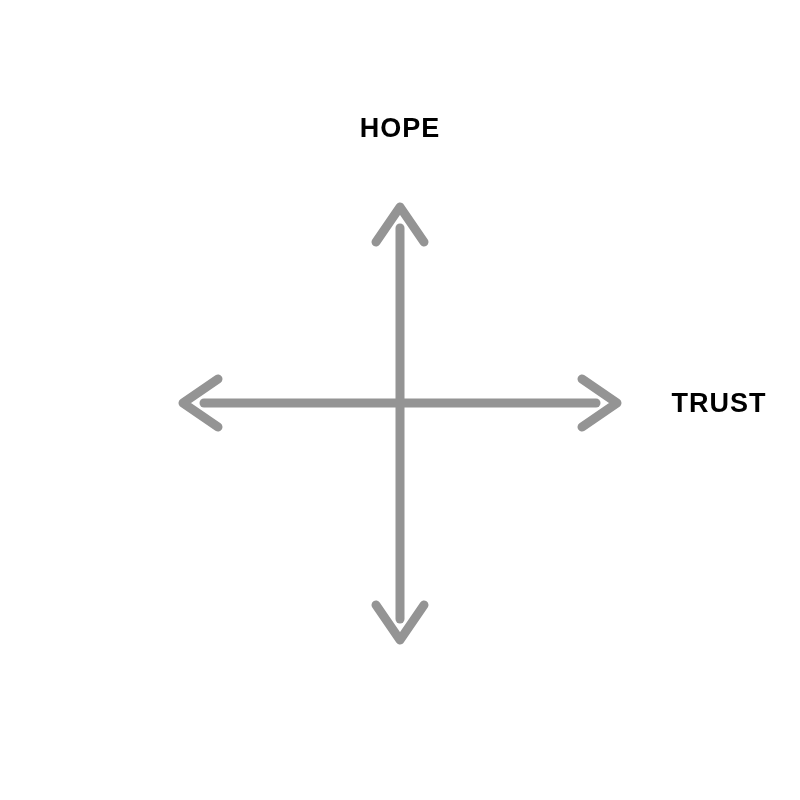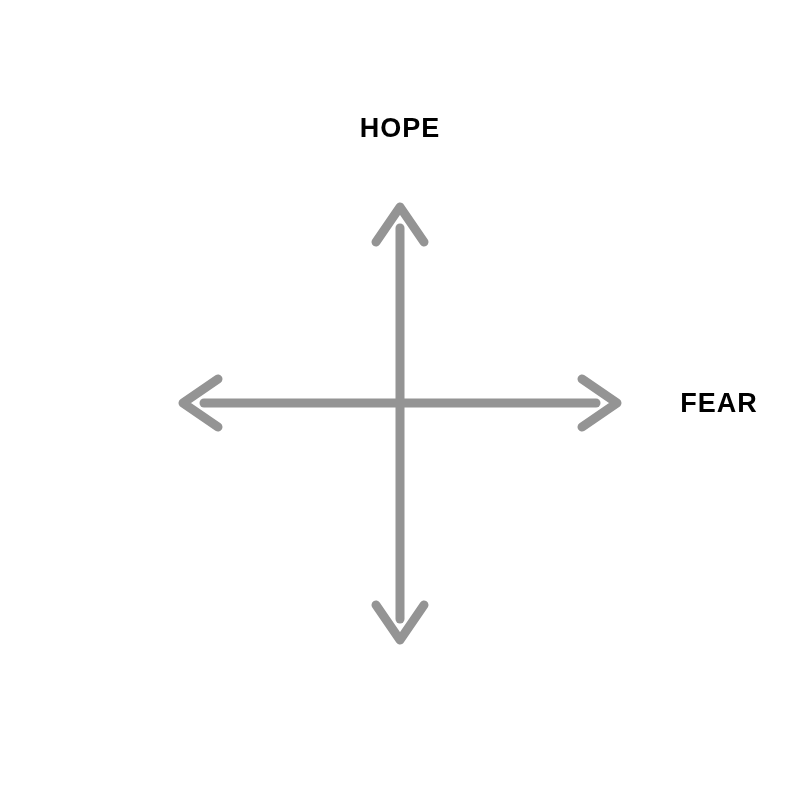--- a/index.html
+++ b/index.html
@@ -52,15 +52,15 @@
       <path d="M 204 403 L 596 403"></path>
       <path d="M 218 379 L 183 403 L 218 427"></path>
       <path d="M 582 379 L 617 403 L 582 427"></path>
     </g>
   </svg>
 
   <div class="axis-label label-top">HOPE</div>
 
 
 
-  <div class="axis-label label-right">FEAR</div>
+  <div class="axis-label label-right">TRUST</div>
 
 </div>
 
 </body></html>

